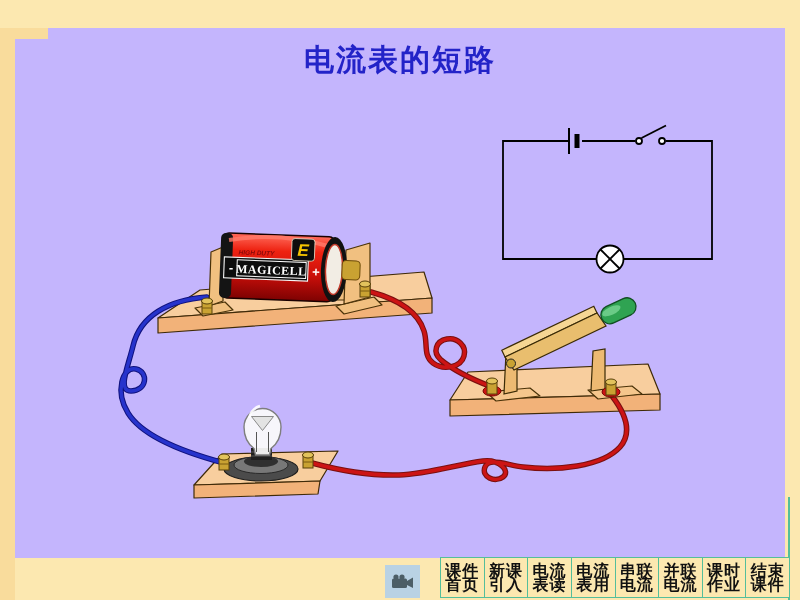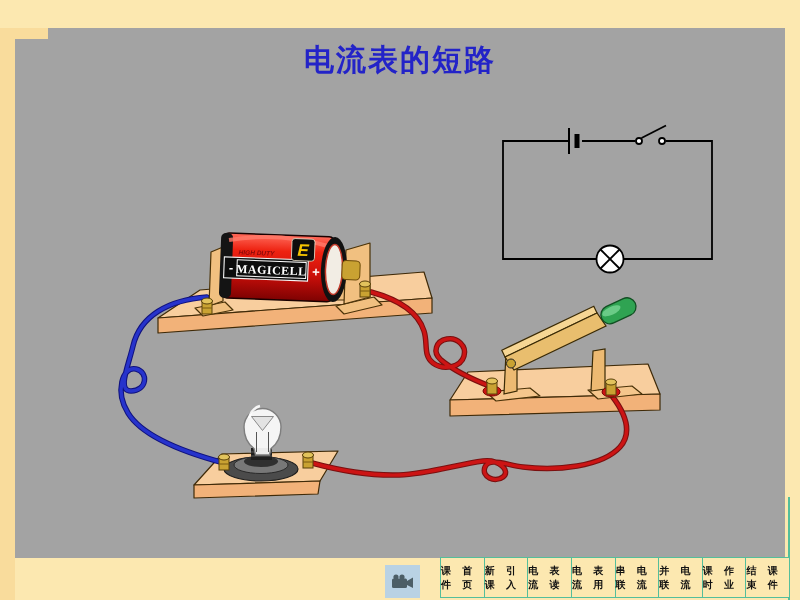--- a/index.html
+++ b/index.html
@@ -1,29 +1,29 @@
 <!DOCTYPE html>
 <html style="--frame: #FCE8B0; --frame-left: #F9DC9C; --title: #2323C8; --teal: #54BE9B; --nav-text: #111111; --icon-box: #B9D2E4; --wire-red: #CC1414; --wire-blue: #2633CC; --board: #F8CE9E; --board-side: #F2B279; --battery-red: #DD1111; --knob: #2FA352; --brass: #C9A232; --diagram: #000000;"><head>
 <meta charset="utf-8">
 <style>
   html,body{margin:0;padding:0;}
   body{font-family:"Liberation Sans","DejaVu Sans",sans-serif;}
   .stage{position:relative;width:800px;height:600px;overflow:hidden;background:var(--frame,#FCE8B0);}
   .strip-left{position:absolute;left:0;top:28px;width:15px;height:572px;background:var(--frame-left,#F9DC9C);}
-  .content{position:absolute;left:15px;top:28px;width:770px;height:530px;background:#a3a3a3;}
+  .content{position:absolute;left:15px;top:28px;width:770px;height:530px;background:#c4b5fd;}
   .corner-step{position:absolute;left:15px;top:28px;width:33px;height:11px;background:var(--frame-left,#F9DC9C);}
   .page-title{position:absolute;left:0;top:12px;width:100%;margin:0;text-align:center;
     font-size:30px;font-weight:bold;letter-spacing:2px;color:var(--title,#2323C8);
     font-family:"Liberation Sans","DejaVu Sans",sans-serif;}
   .scene{position:absolute;left:0;top:0;width:800px;height:600px;pointer-events:none;}
   .nav{position:absolute;left:440px;top:557px;width:350px;height:41px;display:flex;
     border:1px solid var(--teal,#54BE9B);box-sizing:border-box;background:var(--frame,#FCE8B0);}
-  .nav-cell{flex:1;display:flex;flex-direction:row;align-items:center;justify-content:center;
+  .nav-cell{flex:1;display:flex;flex-direction:column;align-items:center;justify-content:center;
     border-left:1px solid var(--teal,#54BE9B);cursor:pointer;
-    font-size:10px;font-weight:bold;line-height:14px;letter-spacing:1px;color:var(--nav-text,#111111);}
+    font-size:16px;font-weight:bold;line-height:14px;letter-spacing:1px;color:var(--nav-text,#111111);}
   .nav-cell:first-child{border-left:none;}
   .media-box{position:absolute;left:385px;top:565px;width:35px;height:33px;
     background:var(--icon-box,#B9D2E4);display:flex;align-items:center;justify-content:center;cursor:pointer;}
   .teal-line{position:absolute;left:788px;top:497px;width:2px;height:103px;background:var(--teal,#54BE9B);}
 </style>
 </head>
 <body>
 
 <div class="stage">
   <div class="strip-left"></div>

